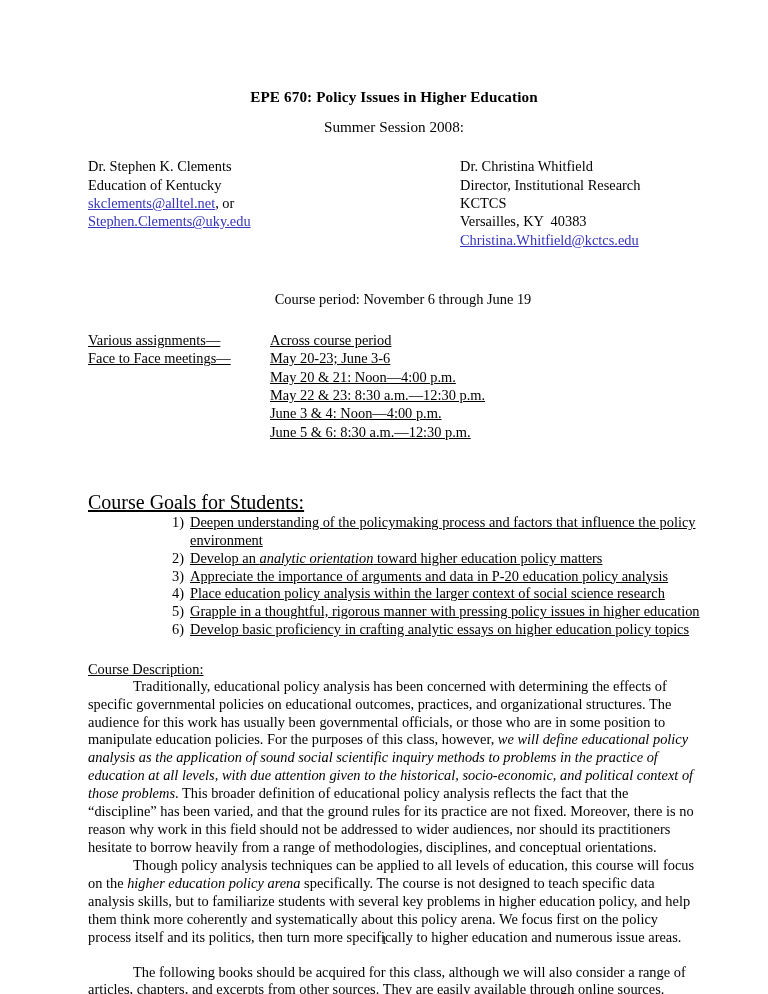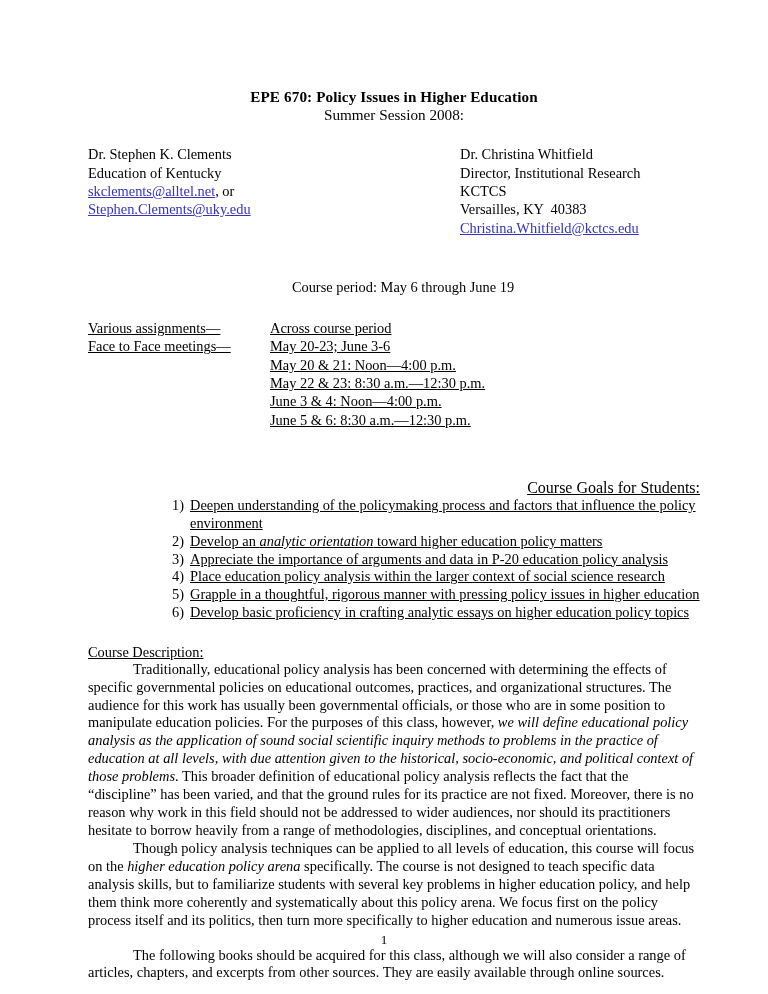--- a/index.html
+++ b/index.html
@@ -28,20 +28,21 @@
     line-height: 1.16;
   }
   .doc-title {
     font-weight: bold;
     font-size: 15.2px;
     letter-spacing: 0.1px;
   }
   .doc-subtitle {
     font-weight: normal;
     font-size: 15.2px;
+    margin-top: 12px;
   }
   .contacts {
     display: flex;
     margin-top: 22px;
   }
   .contact-col {
     font-size: 14.4px;
     line-height: 1.275;
   }
   .contact-col.left {
@@ -75,24 +76,23 @@
     font-size: 14.4px;
     line-height: 1.275;
   }
   .sched-values {
     flex: 1 1 auto;
     font-size: 14.4px;
     line-height: 1.275;
   }
   .sched-line { white-space: pre; text-decoration: underline; }
   .section-head {
-    font-size: 16px;
+    font-size: 20px;
     text-decoration: underline;
     margin-top: 50px;
-    text-align: right;
   }
   ol.goals {
     margin: 0;
     padding-left: 74px;
     font-size: 14.4px;
     line-height: 1.235;
     list-style: none;
     counter-reset: goalctr;
   }
   ol.goals li {
@@ -151,21 +151,21 @@
     </div>
     <div class="contact-col right">
       <div class="contact-line">Dr. Christina Whitfield</div>
       <div class="contact-line">Director, Institutional Research</div>
       <div class="contact-line">KCTCS</div>
       <div class="contact-line">Versailles, KY  40383</div>
       <div class="contact-line"><span class="maillink">Christina.Whitfield@kctcs.edu</span></div>
     </div>
   </div>
 
-  <div class="course-period">Course period: May 6 through June 19</div>
+  <div class="course-period">Course period: November 6 through June 19</div>
 
   <div class="schedule">
     <div class="sched-labels">
       <div class="sched-line">Various assignments—</div>
       <div class="sched-line">Face to Face meetings—</div>
     </div>
     <div class="sched-values">
       <div class="sched-line">Across course period</div>
       <div class="sched-line">May 20-23; June 3-6</div>
       <div class="sched-line">May 20 &amp; 21: Noon—4:00 p.m.</div>

